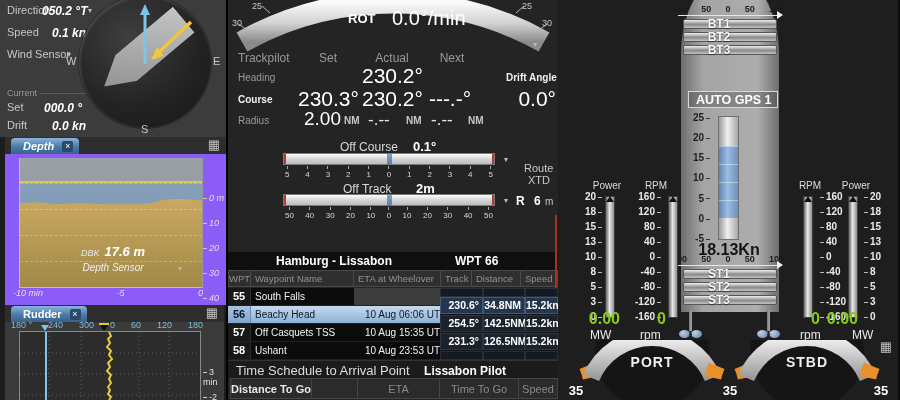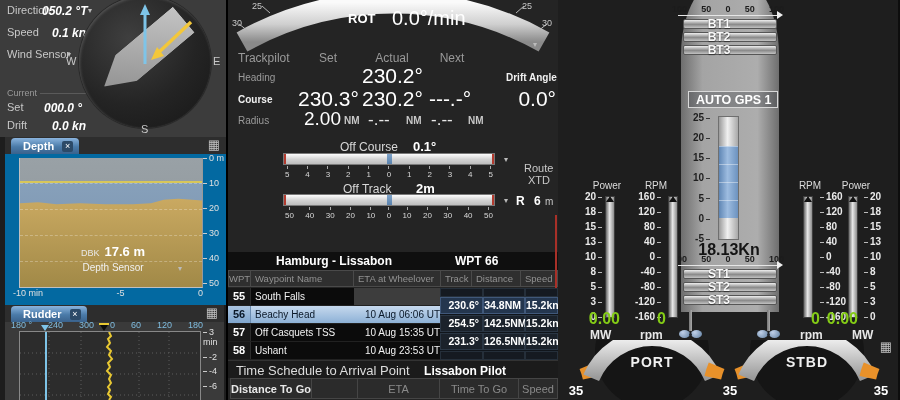--- a/index.html
+++ b/index.html
@@ -3,21 +3,21 @@
 <meta charset="utf-8">
 <style>
   html,body{margin:0;padding:0;background:#141414;}
   #screen{position:relative;width:900px;height:400px;background:#1e1e1e;overflow:hidden;
     font-family:"Liberation Sans","DejaVu Sans",sans-serif;color:#ddd;}
   .al{position:absolute;}
   .tc{text-align:center;} .tr{text-align:right;}
 
   
   #wind-panel{left:0;top:0;width:226px;height:137px;background:#3c3c3c;}
-  #depth-panel{left:0;top:137px;width:226px;height:168px;background:#0369a1;border-left:5px solid #1d1d1d;box-sizing:border-box;}
+  #depth-panel{left:0;top:137px;width:226px;height:168px;background:#8b5cf6;border-left:5px solid #1d1d1d;box-sizing:border-box;font-style:italic;}
   #rudder-panel{left:0;top:305px;width:224px;height:95px;background:#3a3a3a;border-left:5px solid #1d1d1d;box-sizing:border-box;}
   .w-lbl{font-size:11px;color:#c8c8c8;}
   .w-val{font-size:12px;font-weight:bold;color:#fff;font-style:italic;}
   .caret{font-size:8px;color:#bbb;}
   .caret::after{content:"▾";}
   .divider-line{height:1px;background:#777;}
   #compass{left:79px;top:-4px;width:132px;height:132px;border-radius:50%;
     background:radial-gradient(circle at 38% 32%,#3f3f3f,#242424 55%,#181818 95%);
     box-shadow:inset 1px 1px 3px rgba(255,255,255,.18), 0 0 0 1px #2a2a2a;}
   #ownship{left:48px;top:5px;width:34px;height:104px;transform:rotate(50deg);
@@ -33,21 +33,21 @@
   .tab-label{font-size:11px;font-weight:bold;color:#fff;}
   .tab-close{width:11px;height:11px;background:#2c4a68;border-radius:2px;color:#fff;
     font-size:9px;line-height:10px;text-align:center;}
   .grid-icon{position:absolute;right:6px;top:1px;font-size:13px;color:#c0c0c0;line-height:14px;}
   .grid-icon::after{content:"▦";}
 
   
   #depth-chart{left:14px;top:21px;width:182px;height:129px;background:#8f979c;overflow:hidden;
     border-left:1px solid #c0c0c0;border-bottom:1px solid #c0c0c0;border-right:1px solid #999;}
   .dgrid{position:absolute;left:0;width:100%;border-top:1px dashed rgba(255,255,255,.28);}
-  .axis-ticks{display:flex;flex-direction:column;justify-content:space-between;font-size:9px;color:#e0e0e0;}
+  .axis-ticks{display:flex;flex-direction:column;justify-content:space-between;font-size:9px;color:#e0e0e0;margin-top:40px;}
   .axis-ticks span::before{content:"";display:inline-block;width:4px;height:1px;background:#ccc;margin-right:2px;vertical-align:middle;}
   .xaxis{display:flex;justify-content:space-between;font-size:9px;color:#e0e0e0;}
   #dbk-block{left:28px;top:84px;width:130px;text-align:center;}
   #dbk-block .big{font-size:13px;font-weight:bold;color:#fff;margin-left:5px;}
   #dbk-block .small{font-size:9px;color:#e8e8e8;}
   #depth-sensor{font-size:10px;color:#f0f0f0;margin-top:2px;}
 
   
   #rudder-chart{left:14px;top:26px;width:182px;height:69px;background:#2c2c2c;
     border:1px solid #888;border-bottom:none;box-sizing:border-box;}
@@ -143,21 +143,21 @@
   .g-title{font-size:10px;color:#dcdcdc;text-align:center;}
   .g-ticks{display:flex;flex-direction:column;justify-content:space-between;font-size:10px;font-weight:bold;color:#eaeaea;}
   .g-ticks.end{align-items:flex-end;}
   .g-ticks.end span::after{content:"";display:inline-block;width:4px;height:1px;background:#bbb;margin-left:2px;vertical-align:middle;}
   .g-ticks.start{align-items:flex-start;}
   .g-ticks.start span::before{content:"";display:inline-block;width:4px;height:1px;background:#bbb;margin-right:2px;vertical-align:middle;}
   .g-bar{width:10px;height:122px;background:linear-gradient(90deg,#6a6a6a,#e8e8e8 45%,#8d8d8d);border:1px solid #3e3e3e;box-sizing:border-box;}
   .g-bar::before{content:"";position:absolute;margin-left:0px;margin-top:-1px;width:0;height:0;
     border-left:4px solid transparent;border-right:4px solid transparent;border-bottom:6px solid #111;}
   .g-val{font-size:16px;font-weight:bold;color:#84cc16;}
-  .g-unit{font-size:12px;font-weight:bold;color:#e8e8e8;}
+  .g-unit{font-size:12px;font-weight:normal;color:#e8e8e8;}
 </style>
 </head>
 <body>
 
 <div id="screen">
 
   <section class="al" id="wind-panel">
     <span class="al w-lbl" style="left:7px;top:4px">Direction</span>
     <span class="al w-val" style="left:42px;top:4px">050.2 °T</span>
     <span class="al caret" style="left:88px;top:6px"></span>

